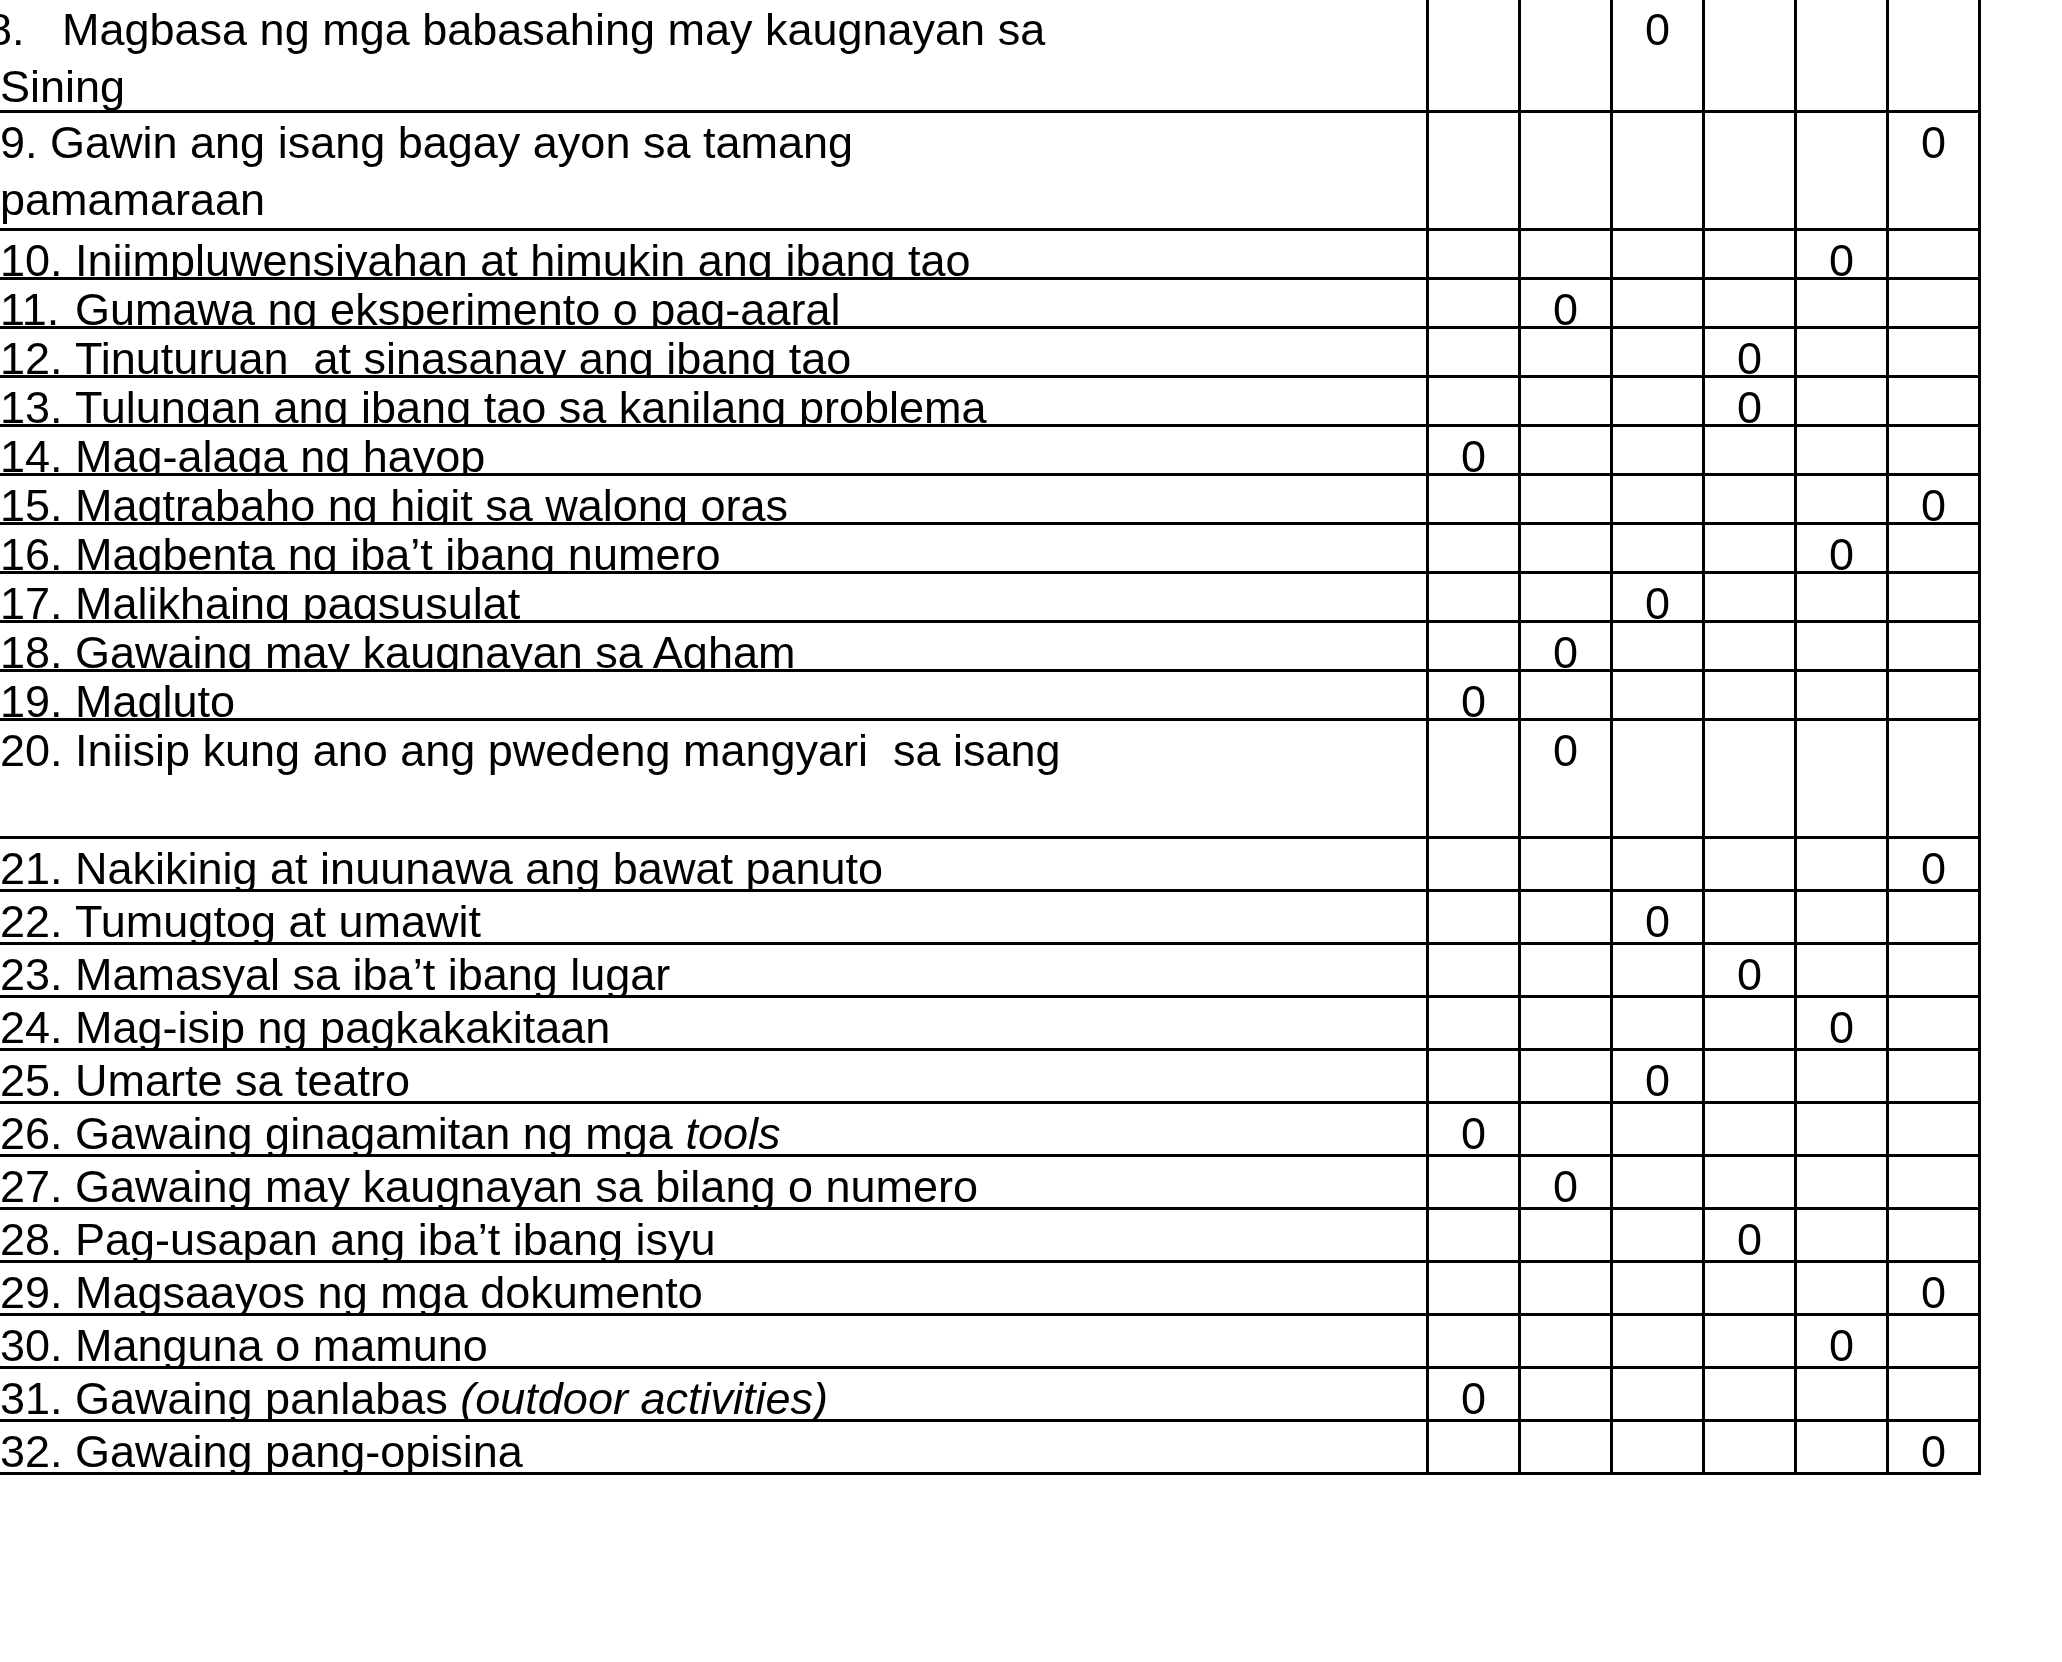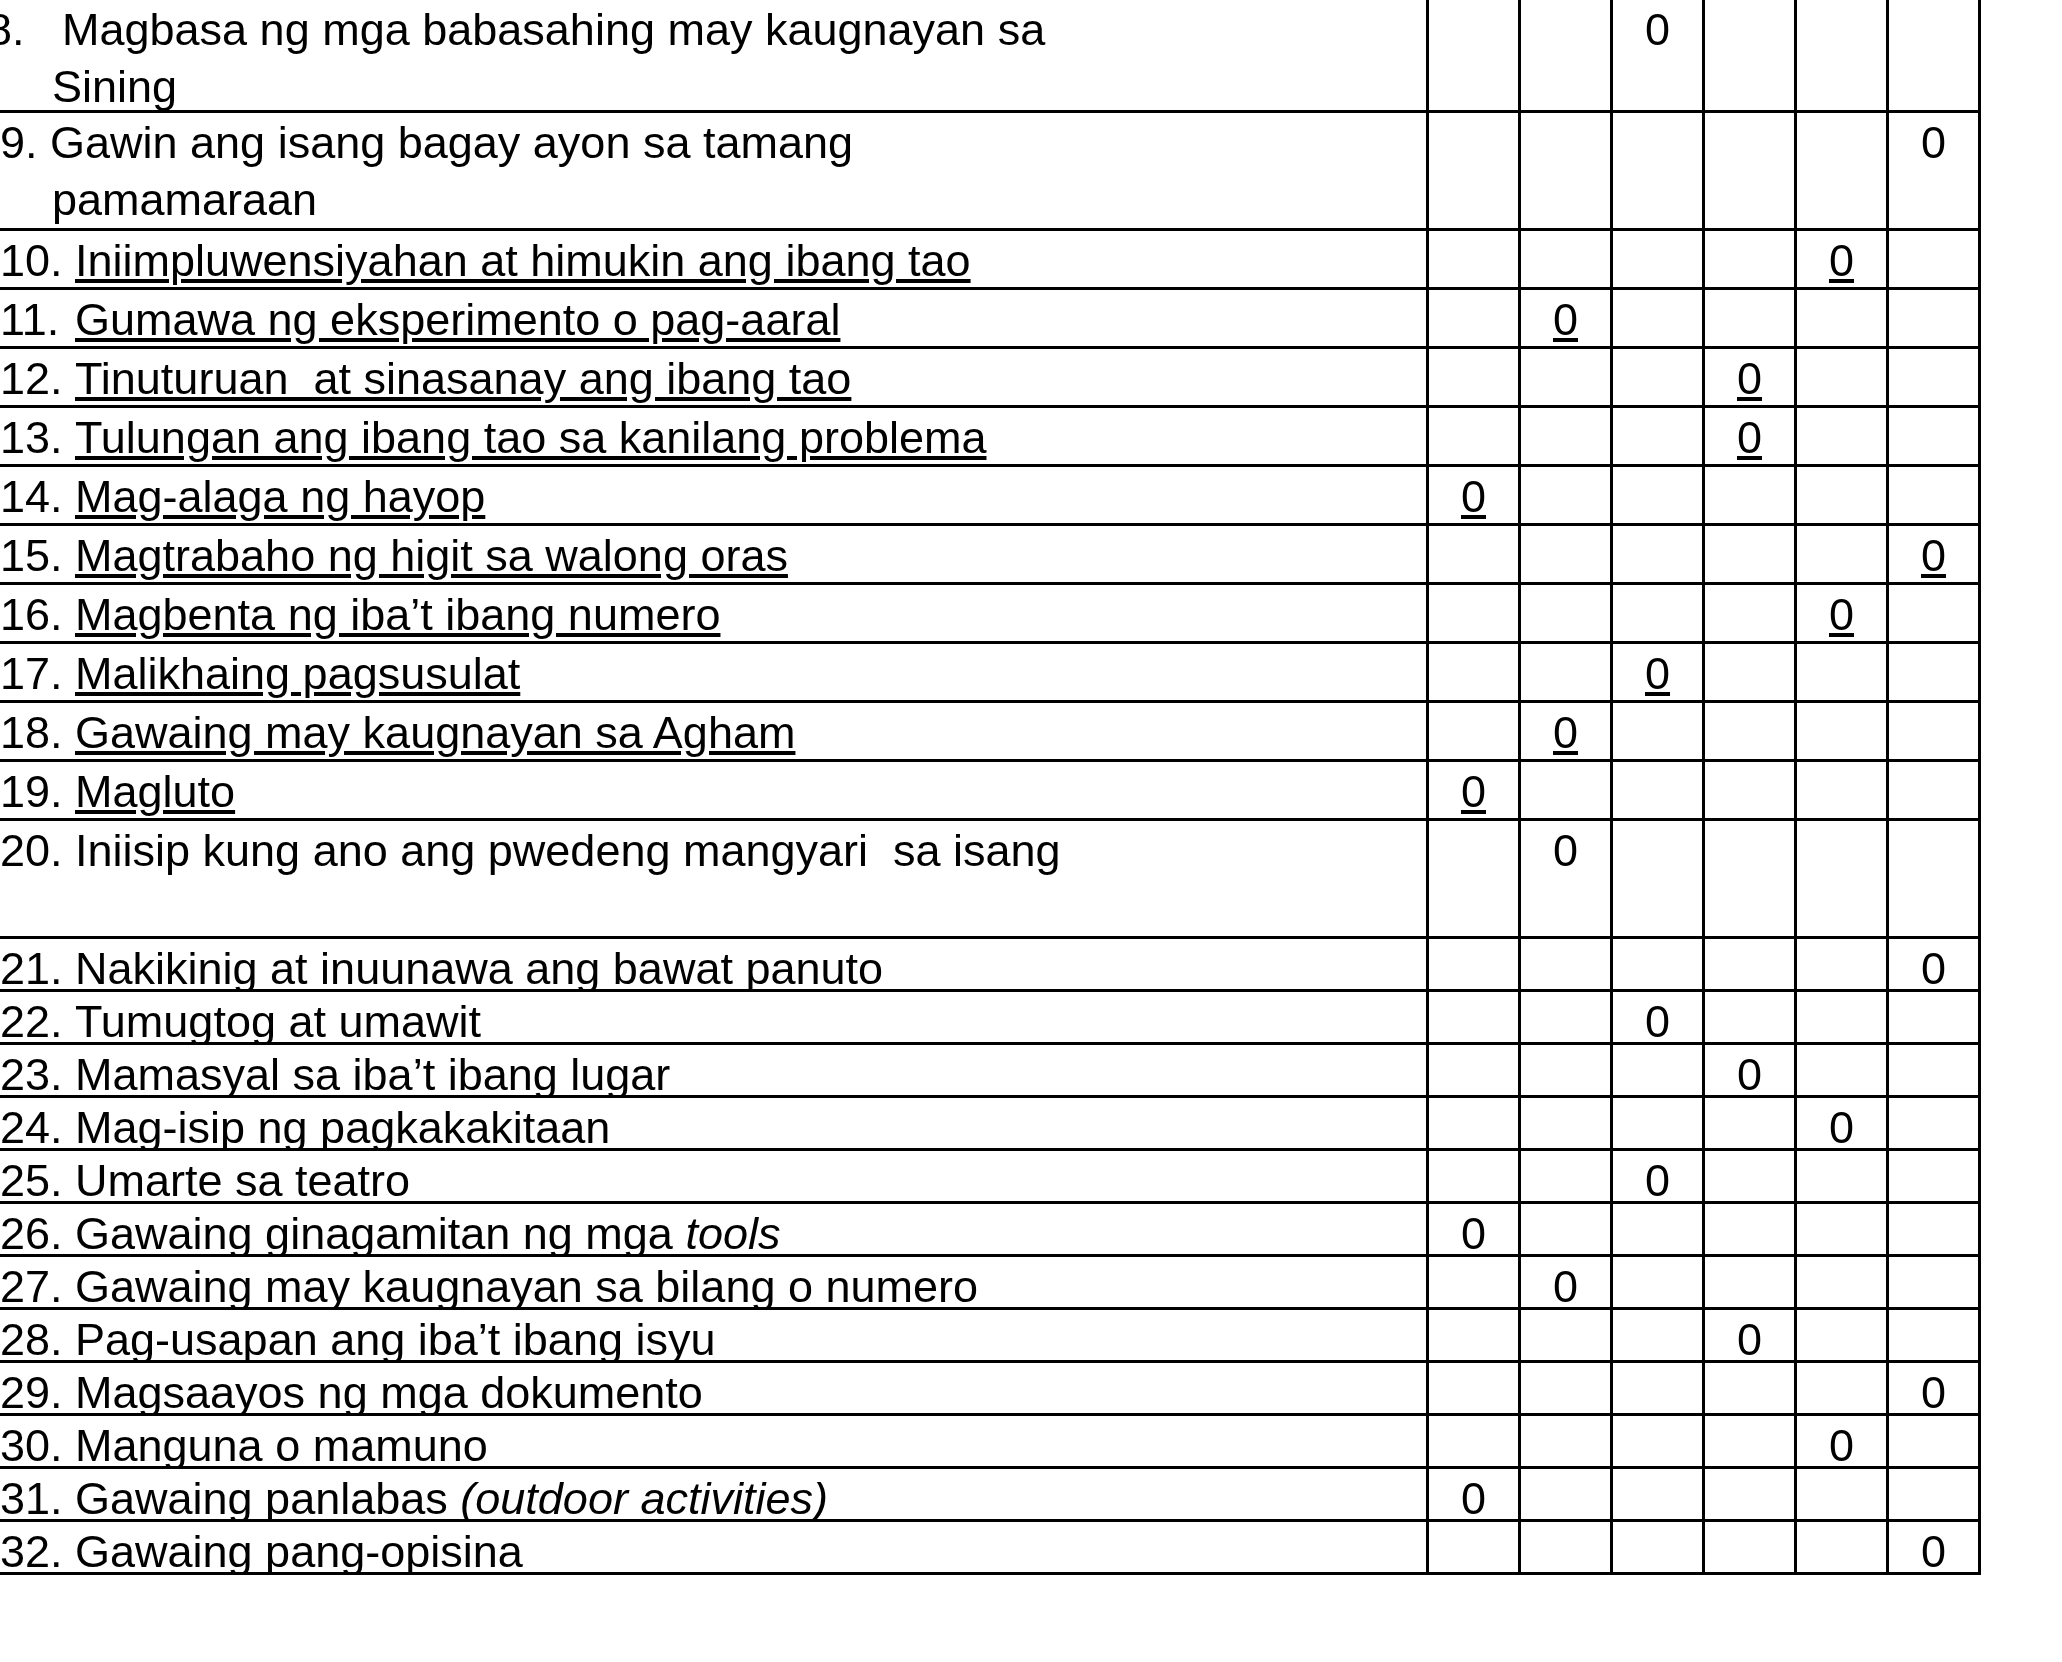--- a/index.html
+++ b/index.html
@@ -16,38 +16,38 @@
     font-size: 45px;
     line-height: 57px;
   }
   .row {
     display: flex;
     box-sizing: border-box;
     height: 53px;
     border-bottom: 3px solid #000;
     background: #fff;
   }
-  .row.h59 { height: 59px; text-decoration: underline; }
+  .row.h59 { height: 49px; }
   .row.double { height: 118px; }
   .row.r8 { height: 113px; }
   .cell { box-sizing: border-box; }
   .text-cell {
     width: 1429px;
     border-right: 3px solid #000;
     padding-top: 1px;
     overflow: hidden;
   }
   .mark-cell {
     width: 92px;
     border-right: 3px solid #000;
     text-align: center;
     padding-top: 1px;
   }
   .line { white-space: pre-wrap; }
-  .line.cont { padding-left: 52px; }
+  .line.cont { }
   .num { display: inline-block; width: 75px; }
   .r8 .num { margin-left: -13px; }
   .r9 .num { width: 50px; }
   .seg.it { font-style: italic; margin-top: 40px; }
 </style>
 </head>
 <body>
 
 <div class="table">
     <div class="row double r8">

